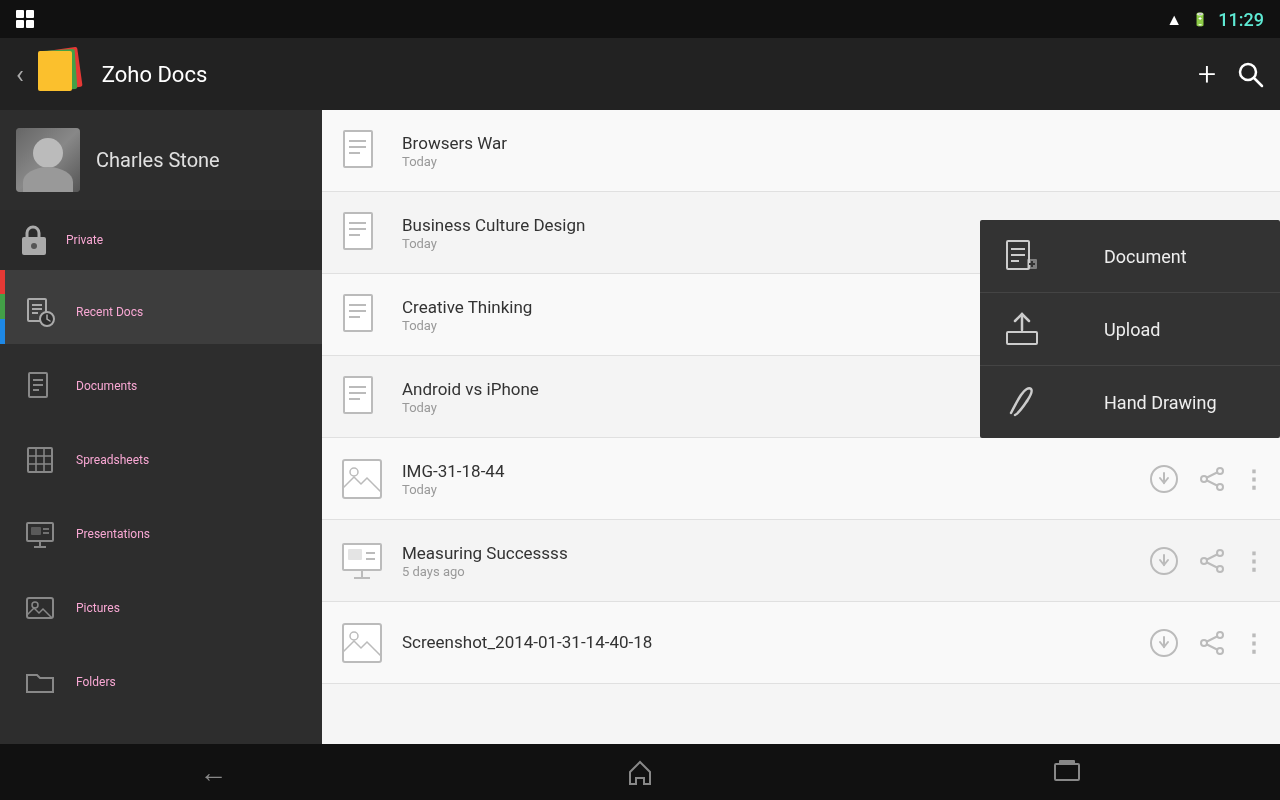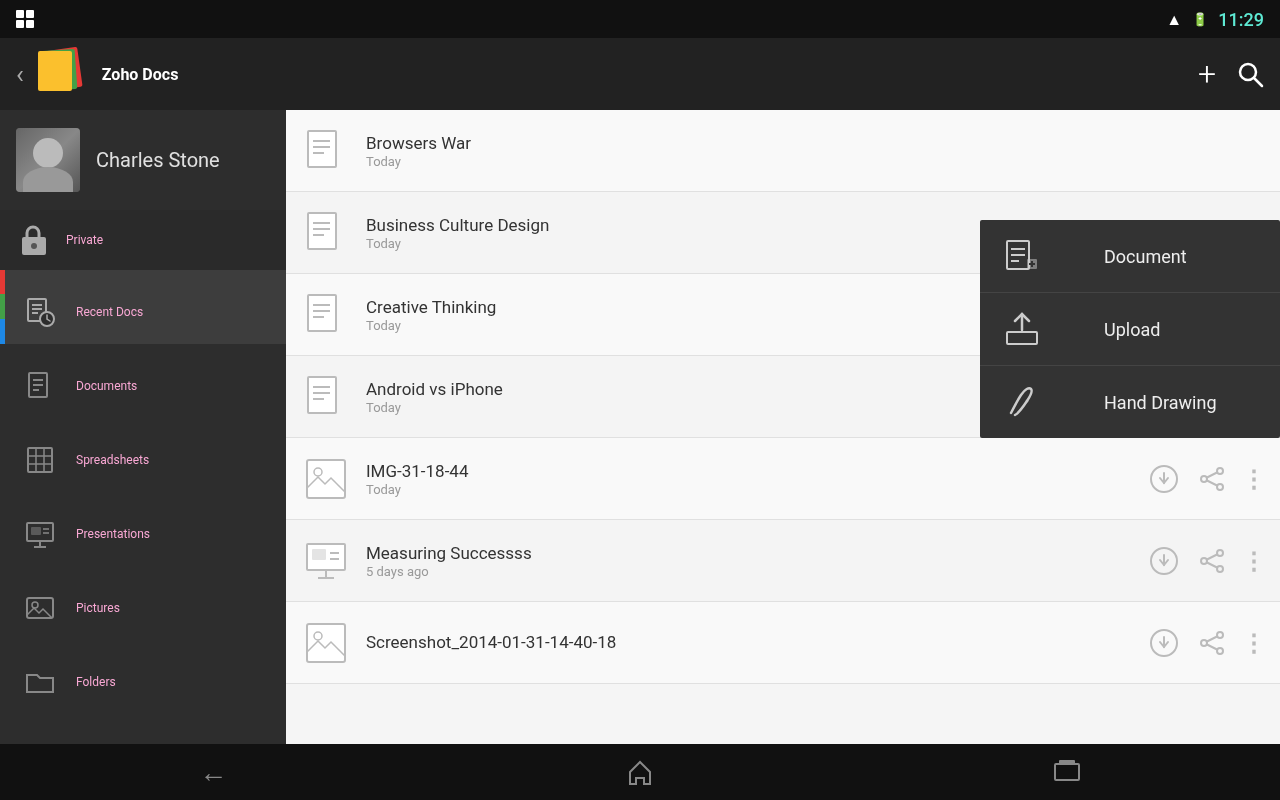--- a/index.html
+++ b/index.html
@@ -76,22 +76,22 @@
       position: absolute;
       width: 34px;
       height: 40px;
       border-radius: 2px;
     }
     .logo-page.p1 { background: #e53935; left: 8px; top: 0; transform: rotate(-8deg); }
     .logo-page.p2 { background: #43a047; left: 4px; top: 1px; transform: rotate(-4deg); }
     .logo-page.p3 { background: #fbc02d; left: 0; top: 2px; transform: rotate(0deg); }
     .app-title {
       color: white;
-      font-size: 16px;
-      font-weight: 700;
+      font-size: 22px;
+      font-weight: 400;
       flex: 1;
     }
     .toolbar-actions {
       display: flex;
       gap: 20px;
       align-items: center;
     }
     .toolbar-btn {
       color: white;
       font-size: 28px;
@@ -101,21 +101,21 @@
 
     
     .main-layout {
       display: flex;
       width: 100%;
       height: calc(800px - 38px - 72px - 56px);
     }
 
     
     .sidebar {
-      width: 286px;
+      width: 322px;
       background: #2d2d2d;
       flex-shrink: 0;
       overflow: hidden;
     }
     .user-section {
       display: flex;
       align-items: center;
       padding: 18px 16px;
       gap: 16px;
       background: #2d2d2d;

